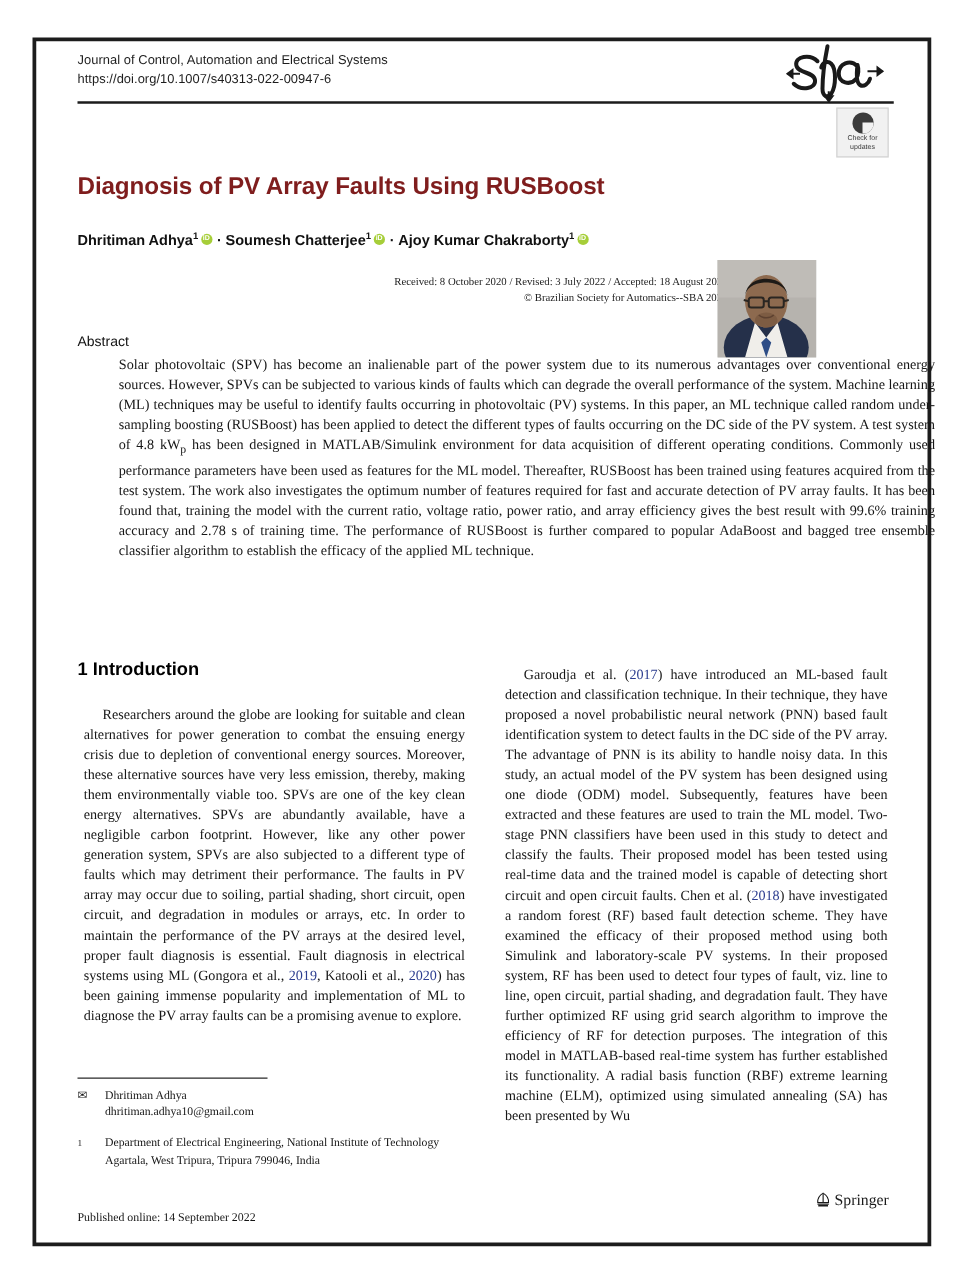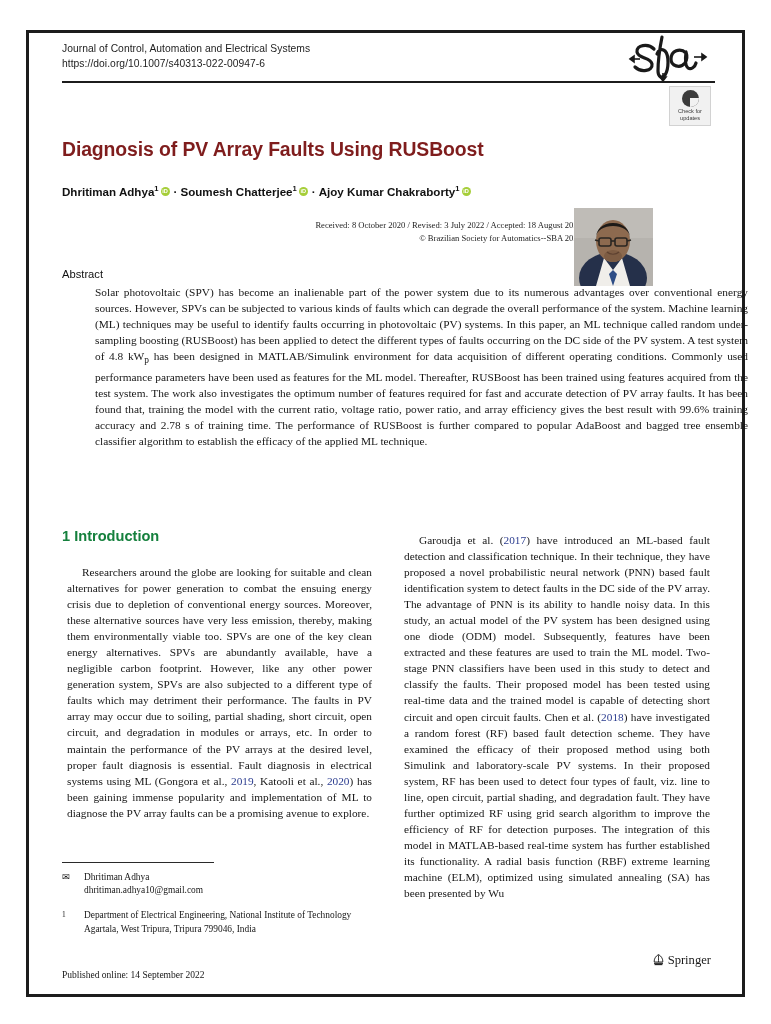--- a/index.html
+++ b/index.html
@@ -226,21 +226,21 @@
   }
 
   
   .section-head {
     position: absolute;
     left: 33px;
     top: 495px;
     font-family: "Liberation Sans", "DejaVu Sans", sans-serif;
     font-weight: bold;
     font-size: 14.6px;
-    color: #15803d;
+    color: #000000;
   }
 
   .col-left {
     position: absolute;
     left: 33px;
     top: 526px;
     width: 315px;
     font-size: 11.3px;
     line-height: 16.05px;
     text-align: justify;

